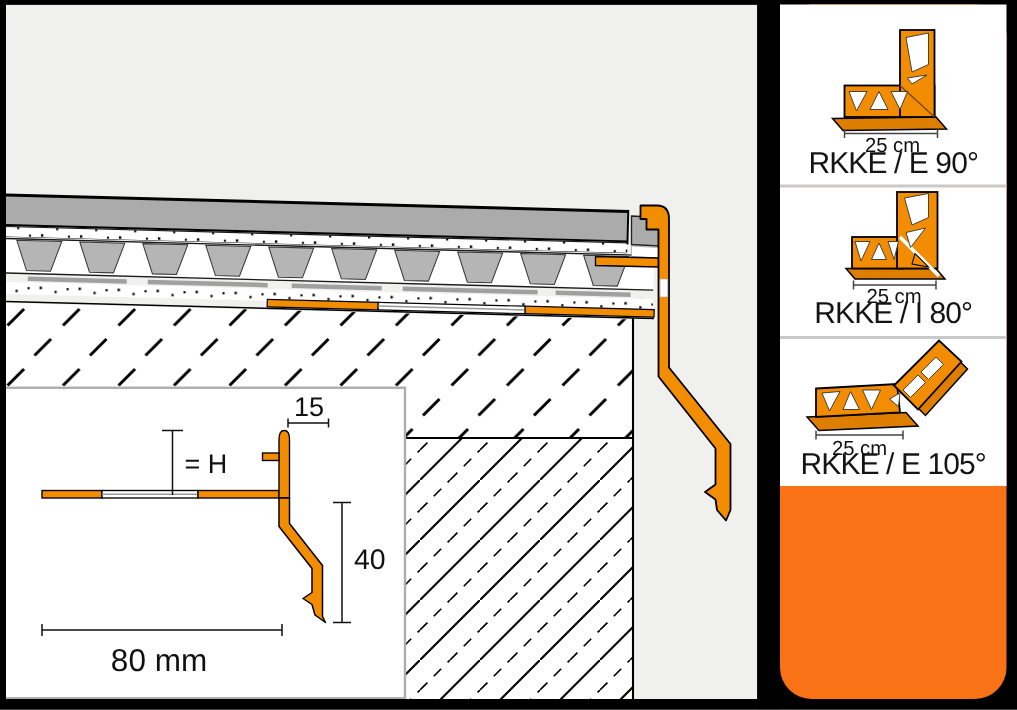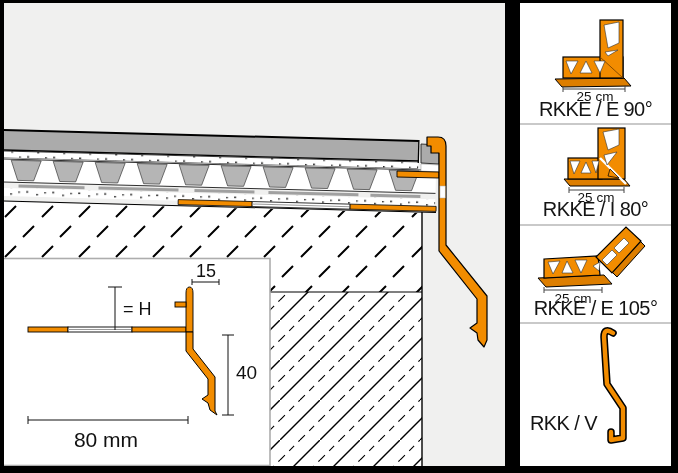--- a/index.html
+++ b/index.html
@@ -203,22 +203,15 @@
         <polygon points="94,22 104,12 109,17 99,27" fill="#fff" stroke="#333" stroke-width="0.6"></polygon>
         <polygon points="73,40 80,36 79,45" fill="#fff" stroke="#333" stroke-width="0.6"></polygon>
         <g stroke="#444" stroke-width="1">
           <path d="M24,64 H82 M24,61 V67 M82,61 V67" fill="none"></path>
         </g>
         <text x="53" y="77" text-anchor="middle" class="dim-text" font-size="13.5">25 cm</text>
       </svg>
       <div class="panel-label">RKKE / E 105°</div>
     </div>
 
-    <div class="panel p4" style="height:142px">
-      <svg width="151" height="136" viewBox="0 0 151 136">
-        <path d="M93,9 Q84,3 84,13 L87,60 L103,84 L103,114 L91,116 L91,108" fill="none" stroke="#000" stroke-width="7.5" stroke-linejoin="round" stroke-linecap="round"></path>
-        <path d="M93,9 Q84,3 84,13 L87,60 L103,84 L103,114 L91,116 L91,108" fill="none" stroke="#F28C00" stroke-width="4.4" stroke-linejoin="round" stroke-linecap="round"></path>
-      </svg>
-      <div class="panel-label">RKK / V</div>
-    </div>
 
   </div>
 </div>
 
 </body></html>

